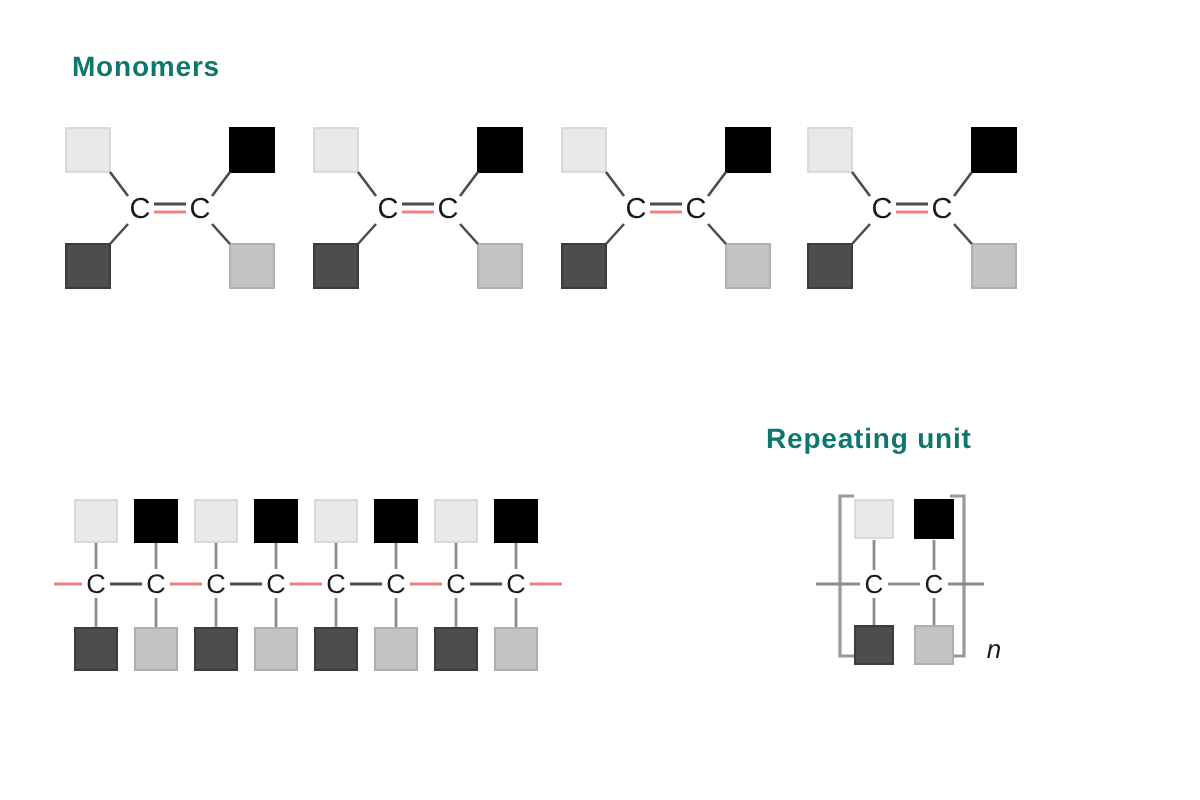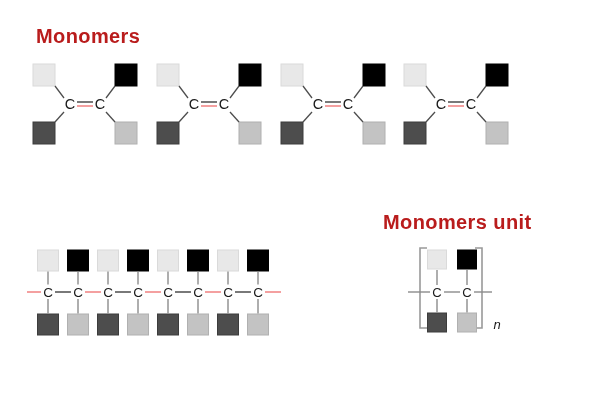--- a/index.html
+++ b/index.html
@@ -1,31 +1,31 @@
 <!DOCTYPE html>
 <html><head>
 <meta charset="utf-8">
 <style>
   html,body { margin:0; padding:0; background:#fff; }
   #canvas {
     position:relative; width:600px; height:400px; background:#ffffff;
     font-family:"Liberation Sans", sans-serif; overflow:hidden;
   }
   .title {
-    position:absolute; margin:0; font-size:20px; font-weight:700;
-    letter-spacing:0.4px; color:#b91c1c;
+    position:absolute; margin:0; font-size:14px; font-weight:700;
+    letter-spacing:0.4px; color:#0f766e;
   }
   svg { position:absolute; }
 </style>
 </head>
 <body>
 
 <div id="canvas">
   <h2 class="title" style="left:36px; top:25px;">Monomers</h2>
-  <h2 class="title" style="left:383px; top:211px;">Monomers unit</h2>
+  <h2 class="title" style="left:383px; top:211px;">Repeating unit</h2>
 <svg width="110" height="92" style="left: 30px; top: 58px;">
       <rect x="3" y="6" width="22" height="22" fill="#e8e8e8" stroke="#dadada" stroke-width="1"></rect>
       <rect x="85" y="6" width="22" height="22" fill="#000000" stroke="#000000" stroke-width="1"></rect>
       <rect x="3" y="64" width="22" height="22" fill="#4d4d4d" stroke="#3c3c3c" stroke-width="1"></rect>
       <rect x="85" y="64" width="22" height="22" fill="#c3c3c3" stroke="#b0b0b0" stroke-width="1"></rect>
       <line x1="25" y1="28" x2="34" y2="40" stroke="#4d4d4d" stroke-width="1.3"></line>
       <line x1="85" y1="28" x2="76" y2="40" stroke="#4d4d4d" stroke-width="1.3"></line>
       <line x1="25" y1="64" x2="34" y2="54" stroke="#4d4d4d" stroke-width="1.3"></line>
       <line x1="85" y1="64" x2="76" y2="54" stroke="#4d4d4d" stroke-width="1.3"></line>
       <line x1="47" y1="44" x2="63" y2="44" stroke="#4d4d4d" stroke-width="1.5"></line>

